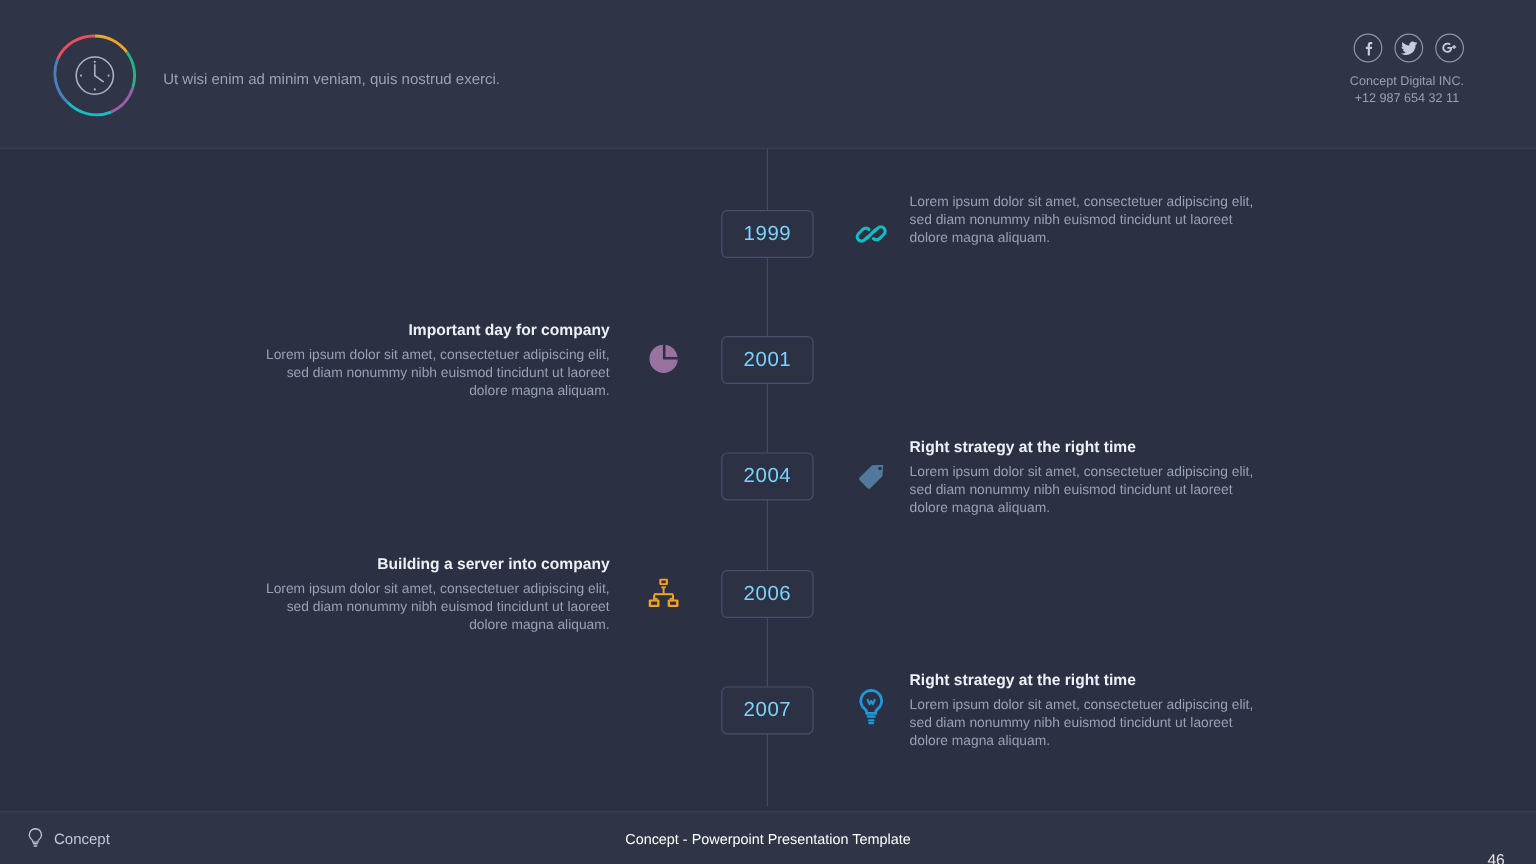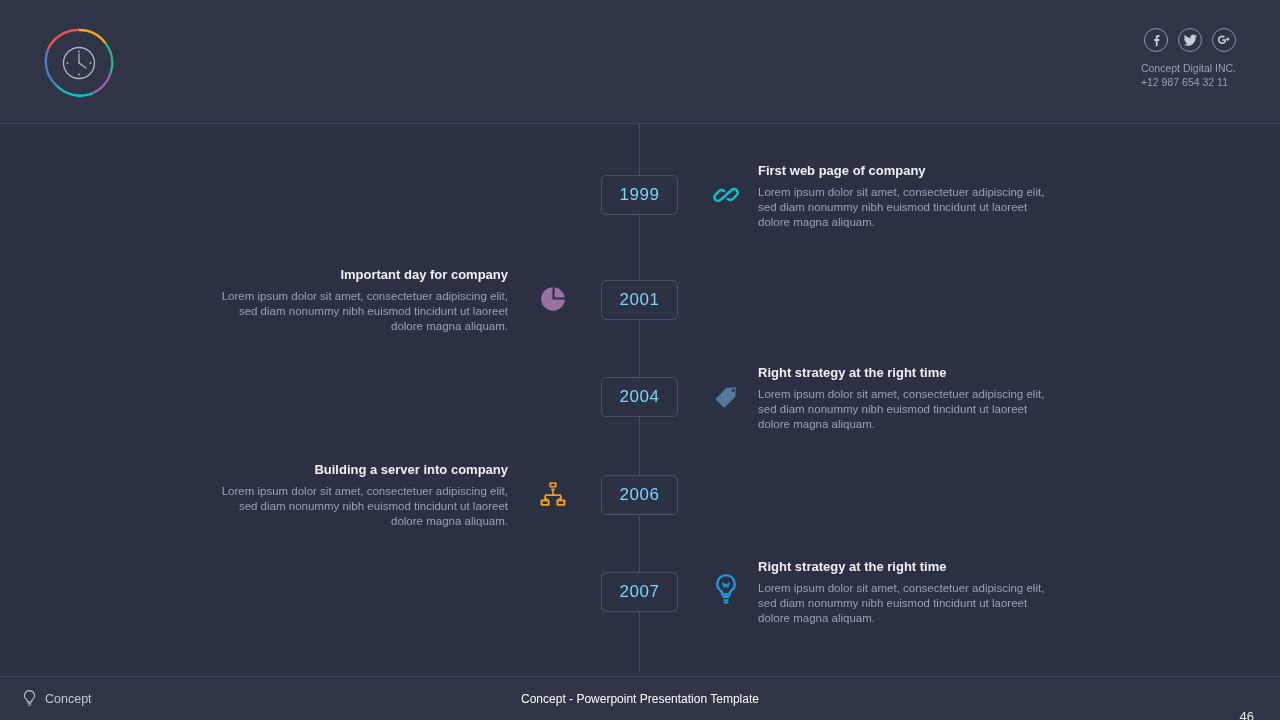--- a/index.html
+++ b/index.html
@@ -55,22 +55,22 @@
 
   #page-subtitle {
     font-size: 12.5px;
     color: #9aa2b6;
     margin-top: 7px;
     line-height: 16px;
   }
 
   #header-right {
     position: absolute;
-    right: 44px; top: 28px;
-    text-align: left;
+    right: 60px; top: 28px;
+    text-align: center;
   }
 
   .social-row {
     display: flex;
     justify-content: flex-end;
     gap: 10px;
   }
   .social-btn {
     width: 24px; height: 24px;
     border: 1px solid #8c93a8;
@@ -221,20 +221,21 @@
         <line x1="35" y1="35" x2="35" y2="26" stroke="#aeb4c6" stroke-width="1.3" stroke-linecap="round"></line>
         <line x1="35" y1="35" x2="42" y2="40" stroke="#aeb4c6" stroke-width="1.3" stroke-linecap="round"></line>
         <circle cx="35" cy="23.5" r="0.9" fill="#aeb4c6"></circle>
         <circle cx="46.5" cy="35" r="0.9" fill="#aeb4c6"></circle>
         <circle cx="35" cy="46.5" r="0.9" fill="#aeb4c6"></circle>
         <circle cx="23.5" cy="35" r="0.9" fill="#aeb4c6"></circle>
       </svg>
     </div>
 
     <div id="header-title-block">
+      <div id="page-subtitle">Ut wisi enim ad minim veniam, quis nostrud exerci.</div>
     </div>
   </div>
 
   <div id="header-right">
     <div class="social-row">
       <div class="social-btn">
         <svg width="13" height="13" viewBox="0 0 13 13">
           <path d="M7.6 12.2V6.9h1.6l.25-1.9H7.6V3.8c0-.55.16-.92.95-.92h1V1.18C9.37 1.15 8.8 1.1 8.13 1.1c-1.4 0-2.36.85-2.36 2.42V5H4.2v1.9h1.57v5.3z" fill="currentColor"></path>
         </svg>
       </div>
@@ -263,21 +264,20 @@
     <div class="tl-icon right-side" style="top:3px">
       <svg width="30" height="30" viewBox="0 0 30 30">
         <g stroke="#11bdc4" stroke-width="2.6" fill="none" stroke-linecap="round">
           <path d="M11.8 17.6l-2.3 2.3a3.6 3.6 0 0 1-5.1-5.1l3.6-3.6a3.6 3.6 0 0 1 5.1 0"></path>
           <path d="M18.2 12.4l2.3-2.3a3.6 3.6 0 0 1 5.1 5.1l-3.6 3.6a3.6 3.6 0 0 1-5.1 0"></path>
           <path d="M11.6 18.4l6.8-6.8" stroke-width="2.6"></path>
         </g>
       </svg>
     </div>
     <div class="tl-text right-side" style="top:-13px">
-      <div class="tl-title">First web page of company</div>
       <div class="tl-desc">Lorem ipsum dolor sit amet, consectetuer adipiscing elit, sed diam nonummy nibh euismod tincidunt ut laoreet dolore magna aliquam.</div>
     </div>
   </div>
 
   <div class="tl-row" style="top:156px">
     <div class="year-box" style="top:0">2001</div>
     <div class="tl-icon left-side" style="top:2px">
       <svg width="30" height="30" viewBox="0 0 30 30">
         <path d="M15 3.2A11.8 11.8 0 1 0 26.8 15H15z" fill="#9a72a0"></path>
         <path d="M16.6 3.3A11.8 11.8 0 0 1 26.7 13.4H16.6z" fill="#9a72a0"></path>

